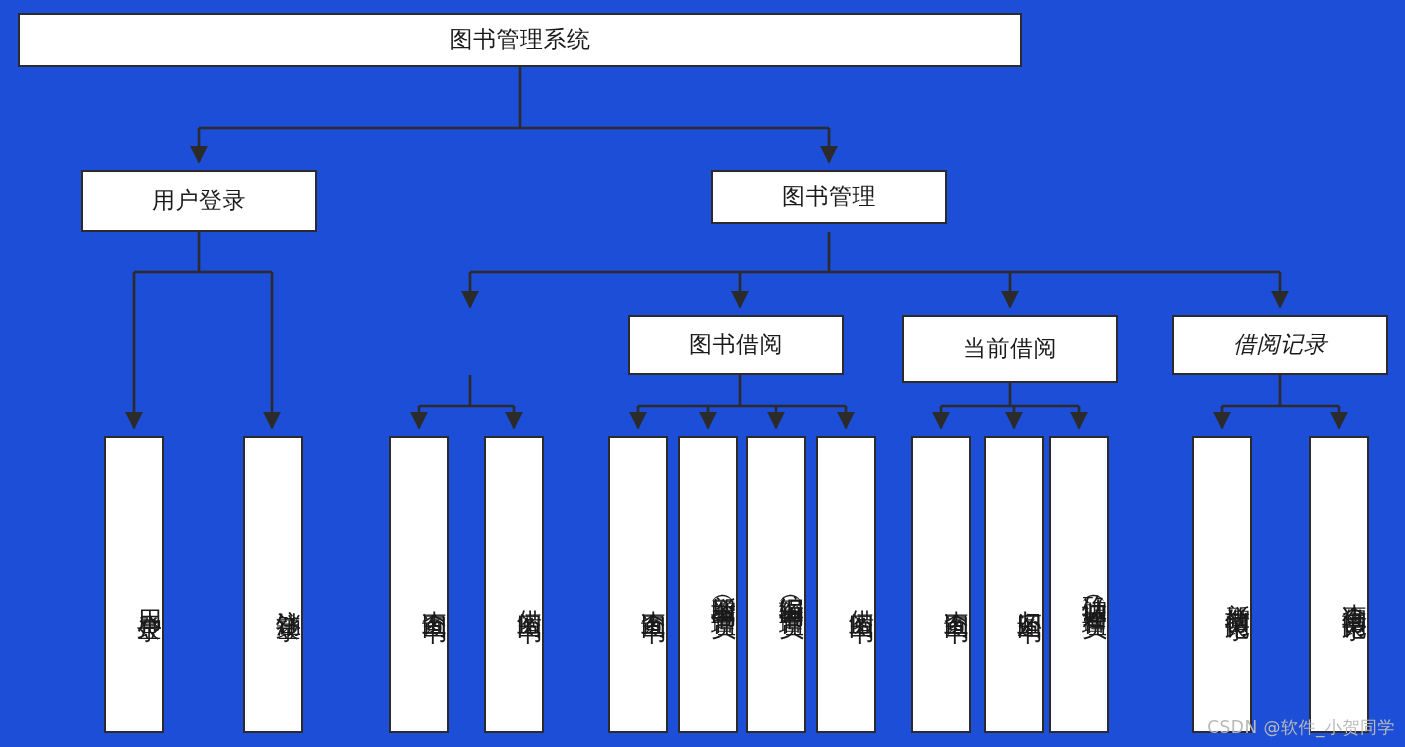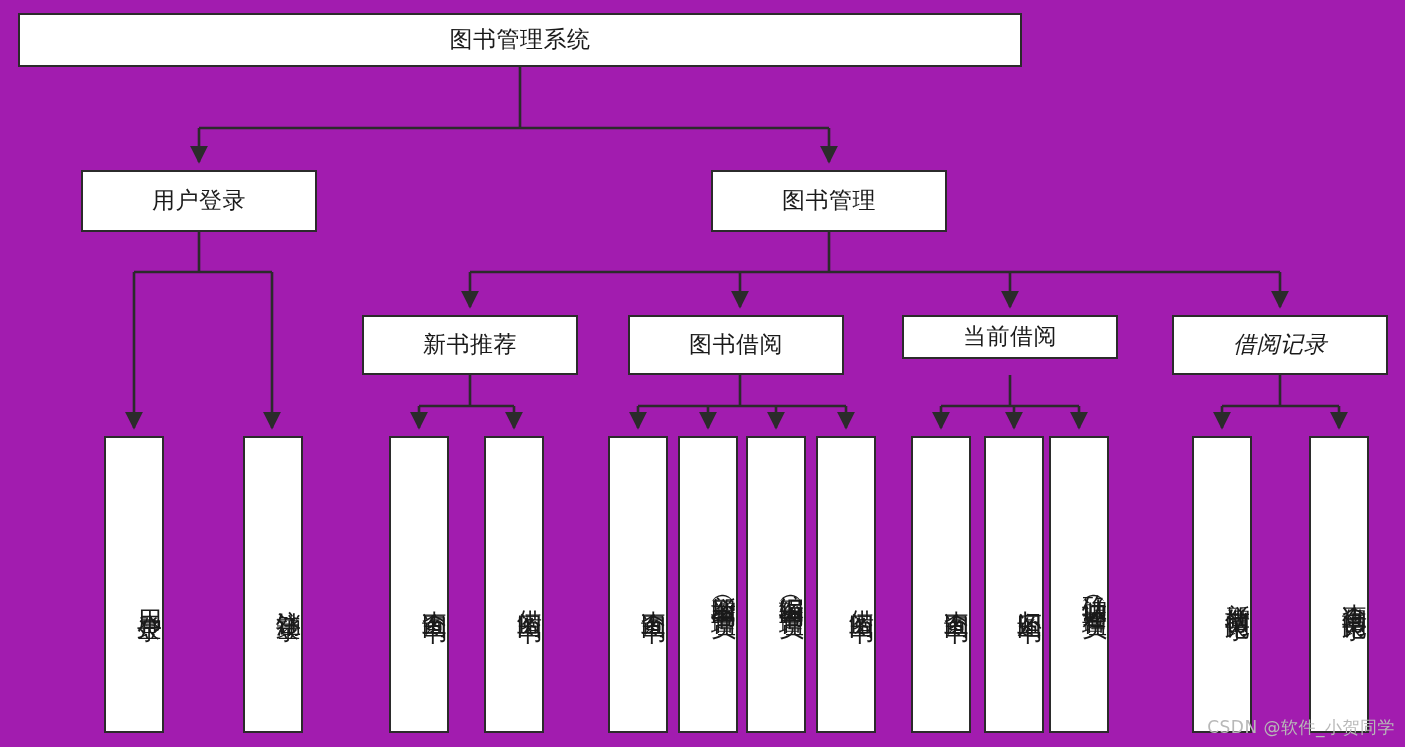--- a/index.html
+++ b/index.html
@@ -8,21 +8,21 @@
     padding: 0;
     background: #ffffff;
   }
   body {
     font-family: "DejaVu Sans", "Liberation Sans", sans-serif;
   }
   #diagram-root {
     position: relative;
     width: 1405px;
     height: 747px;
-    background: #a21caf;
+    background: #1d4ed8;
     overflow: hidden;
   }
   #edge-layer {
     position: absolute;
     left: 0;
     top: 0;
     width: 1405px;
     height: 747px;
     pointer-events: none;
   }
@@ -126,33 +126,30 @@
   </svg>
 
   <div class="node node-h" style="left:18px; top:13px; width:1004px; height:54px;">
     <span>图书管理系统</span>
   </div>
 
   <div class="node node-h" style="left:81px; top:170px; width:236px; height:62px;">
     <span>用户登录</span>
   </div>
 
-  <div class="node node-h" style="left:711px; top:170px; width:236px; height:62px;">
+  <div class="node node-h" style="left:711px; top:170px; width:236px; height:54px;">
     <span>图书管理</span>
   </div>
 
-  <div class="node node-h" style="left:362px; top:315px; width:216px; height:60px;">
-    <span>新书推荐</span>
-  </div>
 
   <div class="node node-h" style="left:628px; top:315px; width:216px; height:60px;">
     <span>图书借阅</span>
   </div>
 
-  <div class="node node-h" style="left:902px; top:315px; width:216px; height:44px;">
+  <div class="node node-h" style="left:902px; top:315px; width:216px; height:68px;">
     <span>当前借阅</span>
   </div>
 
   <div class="node node-h" style="left:1172px; top:315px; width:216px; height:60px;font-style:italic;">
     <span>借阅记录</span>
   </div>
 
   <div id="leaf-container">
       <div class="node node-v" style="left: 104px; top: 436px; width: 60px; height: 297px;">
         <span>用户登录</span>

